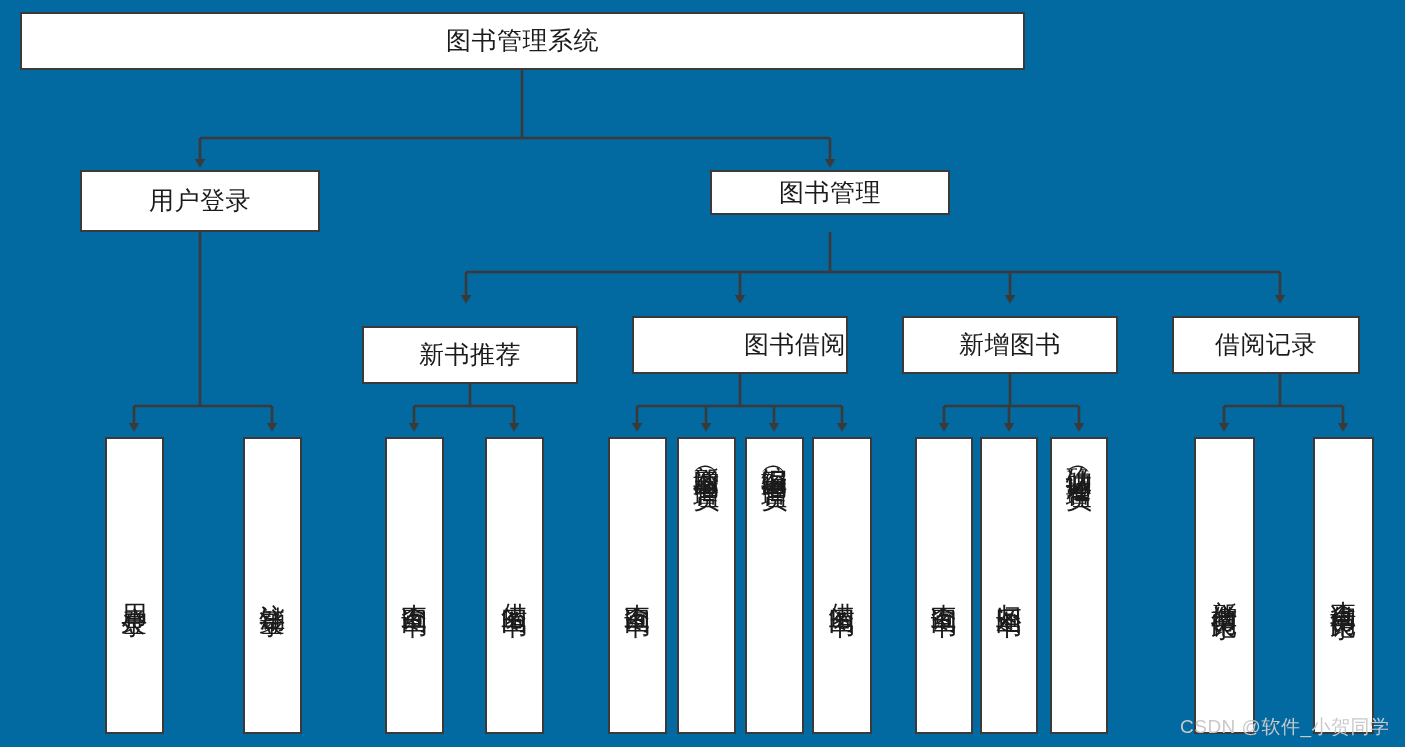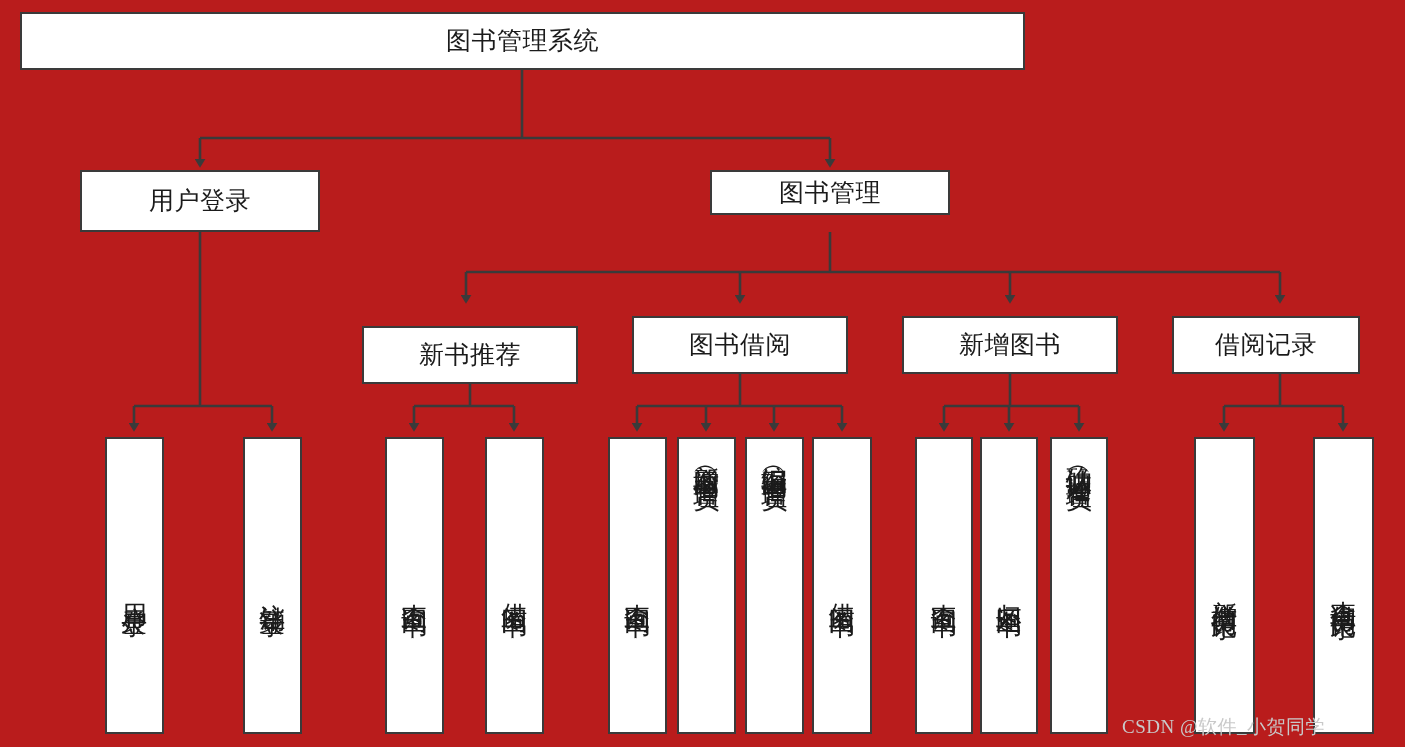--- a/index.html
+++ b/index.html
@@ -7,21 +7,21 @@
     padding: 0;
     background: #ffffff;
   }
   body {
     font-family: "Liberation Sans", "DejaVu Sans", sans-serif;
   }
   #canvas {
     position: relative;
     width: 1405px;
     height: 747px;
-    background: #b91c1c;
+    background: #0369a1;
     overflow: hidden;
   }
   svg.edges {
     position: absolute;
     left: 0;
     top: 0;
     width: 1405px;
     height: 747px;
     pointer-events: none;
   }
@@ -59,27 +59,27 @@
   }
   .node.vert .label {
     writing-mode: vertical-rl;
     text-orientation: upright;
     font-size: 26px;
     line-height: 1.1;
     letter-spacing: 3px;
   }
   .watermark {
     position: absolute;
-    left: 1122px;
+    left: 1180px;
     top: 714px;
     font-size: 19px;
     color: #c9c9c9;
     white-space: nowrap;
     letter-spacing: 0.5px;
-    font-family: Liberation Serif, serif;
+    font-family: Liberation Sans, sans-serif;
   }
 </style>
 </head>
 <body>
 
 <div id="canvas">
 
   <svg class="edges" viewBox="0 0 1405 747" xmlns="http://www.w3.org/2000/svg">
     <defs>
       <marker id="arrow" markerWidth="9" markerHeight="11" refX="1.2" refY="5.5" orient="auto" markerUnits="userSpaceOnUse">
@@ -137,21 +137,21 @@
   <div class="node horiz" style="left:80px; top:170px; width:240px; height:62px;">
     <span class="label">用户登录</span>
   </div>
   <div class="node horiz" style="left:710px; top:170px; width:240px; height:45px;">
     <span class="label">图书管理</span>
   </div>
 
   <div class="node horiz" style="left:362px; top:326px; width:216px; height:58px;">
     <span class="label">新书推荐</span>
   </div>
-  <div class="node horiz" style="left:632px; top:316px; width:216px; height:58px;">
+  <div class="node horiz" style="left:632px; top:316px; width:216px; height:58px;justify-content:flex-end;">
     <span class="label">图书借阅</span>
   </div>
   <div class="node horiz" style="left:902px; top:316px; width:216px; height:58px;">
     <span class="label">新增图书</span>
   </div>
   <div class="node horiz" style="left:1172px; top:316px; width:188px; height:58px;">
     <span class="label">借阅记录</span>
   </div>
 
   <div class="node vert" style="left:105px; top:437px; width:59px; height:297px;">

